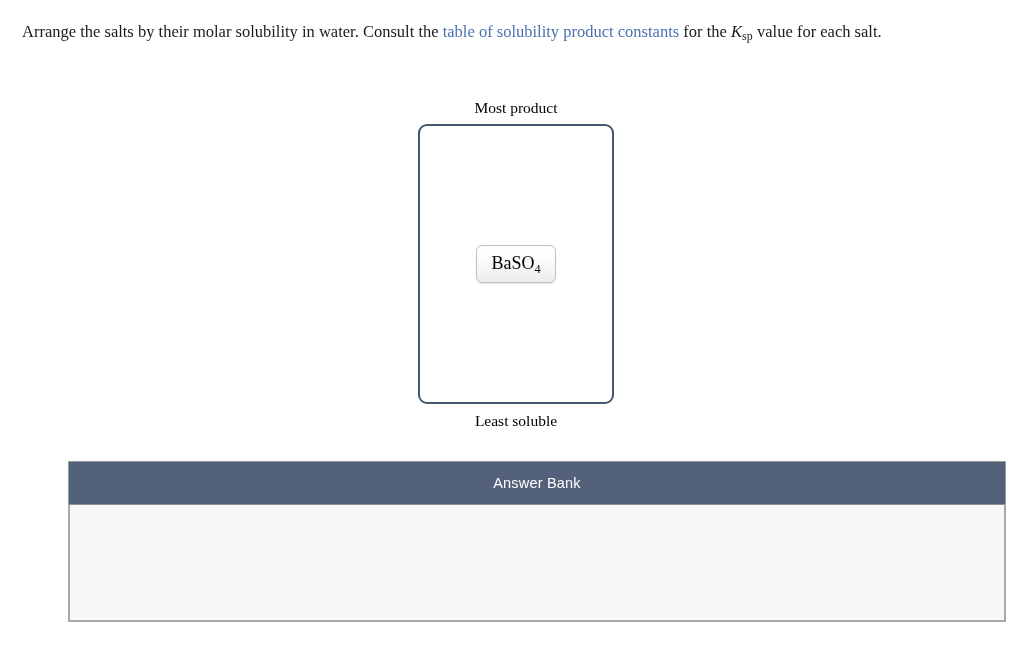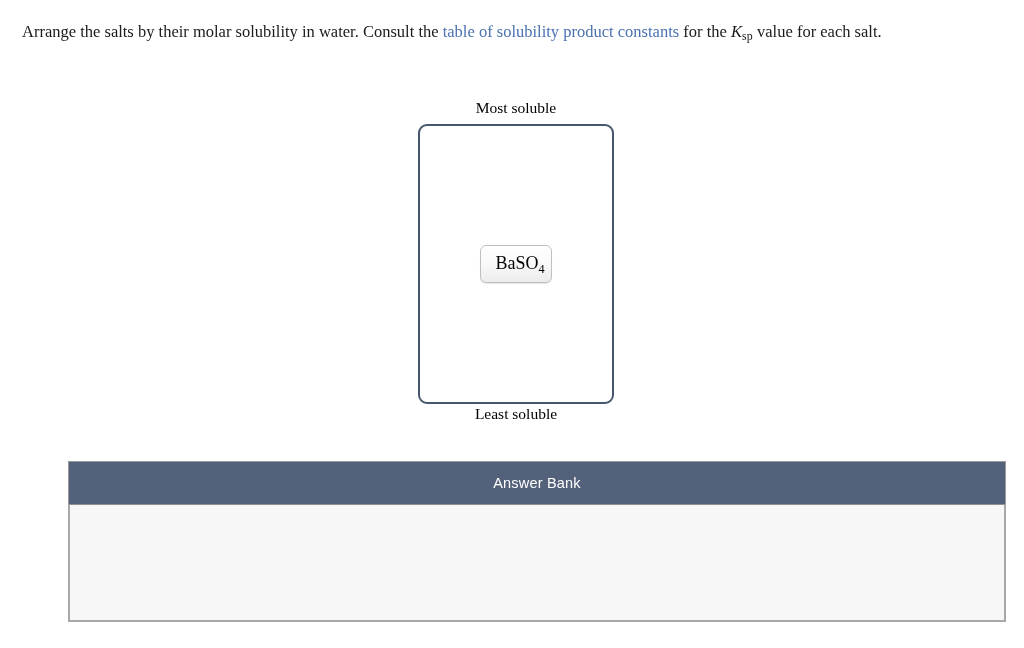--- a/index.html
+++ b/index.html
@@ -49,41 +49,41 @@
     width: 196px;
   }
   .rank-caption {
     font-family: "Liberation Serif", serif;
     font-size: 15.5px;
     text-align: center;
     color: #000;
     line-height: 20px;
   }
   .rank-caption.top { margin-bottom: 6px; }
-  .rank-caption.bottom { }
+  .rank-caption.bottom { margin-top: 7px; }
 
   .rank-box {
     box-sizing: border-box;
     width: 196px;
     height: 280px;
     border: 2px solid #46566c;
     border-radius: 9px;
     background: #ffffff;
     display: flex;
     flex-direction: column;
     align-items: center;
     justify-content: center;
     gap: 28px;
     padding: 10px 0;
   }
 
   .tile {
     box-sizing: border-box;
     min-height: 37px;
-    padding: 5px 6px 7px 14px;
+    padding: 5px 14px 7px 14px;
     border: 1px solid #c0c0c0;
     border-radius: 6px;
     background: linear-gradient(180deg, #ffffff 0%, #fbfbfb 40%, #ececec 100%);
     box-shadow: 0 1px 1px rgba(0,0,0,0.10);
     font-family: "Liberation Serif", serif;
     font-size: 18px;
     line-height: 24px;
     color: #000;
     text-align: center;
     white-space: nowrap;
@@ -128,21 +128,21 @@
   }
 </style>
 </head>
 <body>
 
 <div class="prompt">
   <span>Arrange the salts by their molar solubility in water. Consult the </span><a class="link">table of solubility product constants</a><span> for the </span><span class="ksp">K</span><span class="ksp-sub">sp</span><span> value for each salt.</span>
 </div>
 
 <div class="rank-widget">
-  <div class="rank-caption top">Most soluble</div>
+  <div class="rank-caption top">Most product</div>
   <div class="rank-box">
       <div class="tile"><span>BaSO</span><sub>4</sub></div>
     </div>
   <div class="rank-caption bottom">Least soluble</div>
 </div>
 
 <div class="answer-bank">
   <div class="answer-bank-header">
     <span>Answer Bank</span>
   </div>

